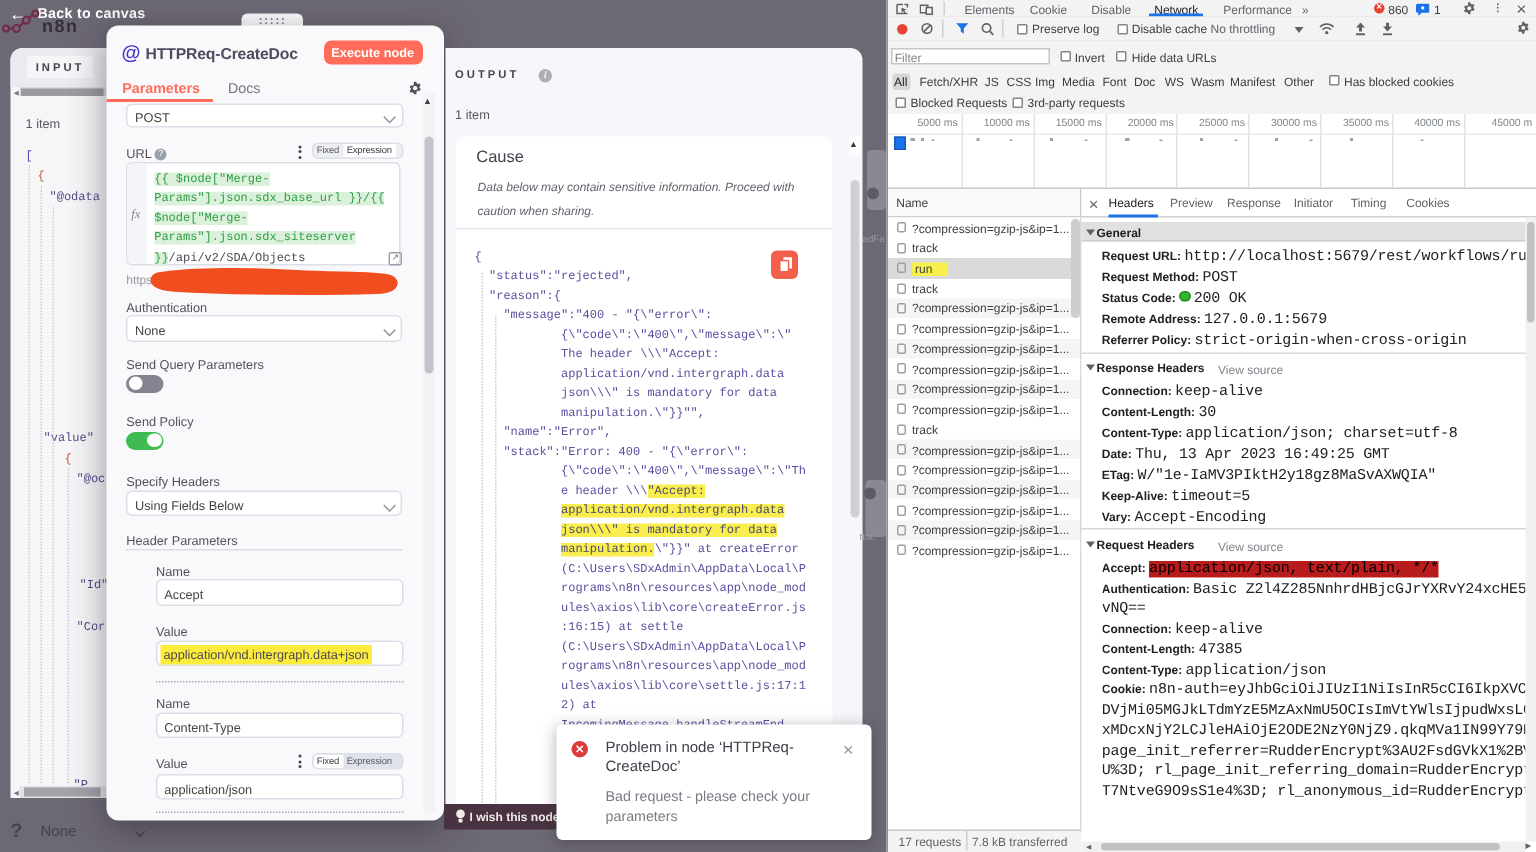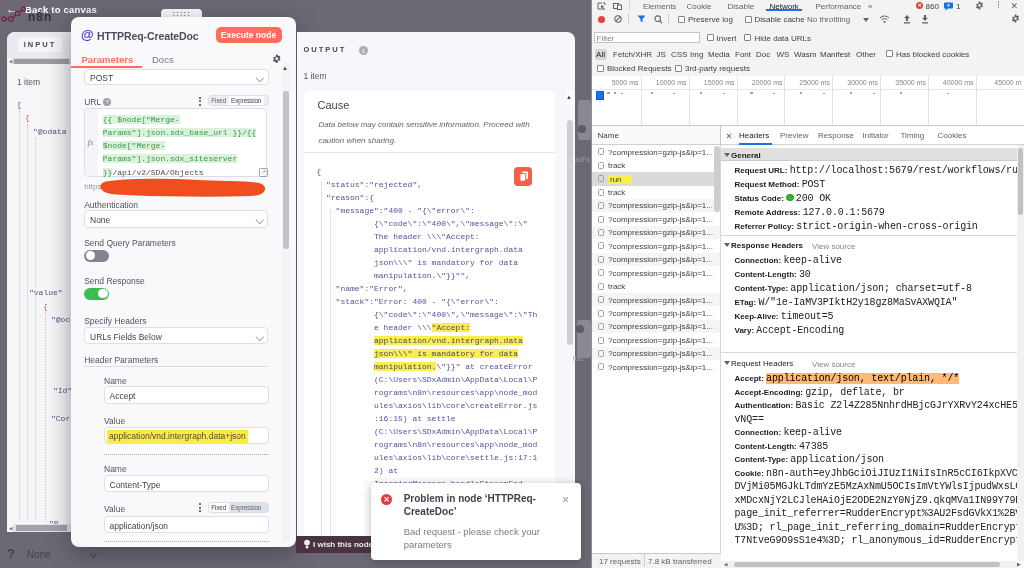--- a/index.html
+++ b/index.html
@@ -110,27 +110,27 @@
 
 <div class="a lbl" style="left:84.2px;top:200px">Authentication</div>
 <div class="a inp" style="left:84.2px;top:210px;width:184px;height:17.5px"></div>
 <div class="a" style="left:90px;top:215px;font-size:8.5px;color:#444">None</div>
 <div class="a chv" style="left:257px;top:217px"></div>
 
 <div class="a lbl" style="left:84.2px;top:238px">Send Query Parameters</div>
 <div class="a" style="left:84px;top:249.5px;width:25px;height:12px;background:#868290;border-radius:6.5px"></div>
 <div class="a" style="left:85.5px;top:250.8px;width:9.5px;height:9.5px;background:#fff;border-radius:50%"></div>
 
-<div class="a lbl" style="left:84.2px;top:276px">Send Response</div>
+<div class="a lbl" style="left:84.2px;top:276px">Send Policy</div>
 <div class="a" style="left:84px;top:287.5px;width:25px;height:12px;background:#3fbb53;border-radius:6.5px"></div>
 <div class="a" style="left:98px;top:288.8px;width:9.5px;height:9.5px;background:#fff;border-radius:50%"></div>
 
 <div class="a lbl" style="left:84.2px;top:316px">Specify Headers</div>
 <div class="a inp" style="left:84.2px;top:326.5px;width:184px;height:17.5px"></div>
-<div class="a" style="left:90px;top:331.5px;font-size:8.5px;color:#444">URLs Fields Below</div>
+<div class="a" style="left:90px;top:331.5px;font-size:8.5px;color:#444">Using Fields Below</div>
 <div class="a chv" style="left:257px;top:333.5px"></div>
 
 <div class="a lbl" style="left:84.2px;top:354.5px">Header Parameters</div>
 <div class="a" style="left:84.2px;top:365.5px;width:184px;height:1px;background:#dcdce2"></div>
 <div class="a lbl" style="left:104px;top:375.5px">Name</div>
 <div class="a inp" style="left:104px;top:386px;width:164.5px;height:17.5px"></div>
 <div class="a" style="left:109.5px;top:391px;font-size:8.5px;color:#444">Accept</div>
 <div class="a lbl" style="left:104px;top:415.5px">Value</div>
 <div class="a inp" style="left:104px;top:426.5px;width:164.5px;height:17.5px"></div>
 <div class="a" style="left:107px;top:430.5px;font-size:8.5px;color:#4a4a50"><span style="background:#fdec3e;padding:1px 2px 2px 2px">application/vnd.intergraph.data+json</span></div>
@@ -212,21 +212,21 @@
 
 <div class="a" style="left:296px;top:535.9px;width:284px;height:17.6px;background:#4a3340"></div>
 <svg class="a" style="left:302.5px;top:538.5px" width="8" height="11" viewBox="0 0 8 11">
     <circle cx="4" cy="3.6" r="2.9" fill="#f0ede6"></circle>
     <rect x="2.7" y="6.8" width="2.6" height="2.6" rx="0.6" fill="#f0ede6"></rect>
   </svg>
 <div class="a" style="left:313px;top:539.5px;font-size:8px;font-weight:bold;color:#efece8">I wish this node</div>
 
 <div class="a" style="left:370.6px;top:483.4px;width:210px;height:76.3px;background:#fff;border-radius:4px;box-shadow:0 2px 10px rgba(40,35,50,.35)"></div>
 <div class="a" style="left:380.8px;top:493.8px;width:11.5px;height:11.5px;border-radius:50%;background:#dd3b3b;color:#fff;font-size:7.5px;font-weight:bold;text-align:center;line-height:11.5px">✕</div>
-<div class="a" style="left:403.7px;top:493.2px;font-size:10px;font-weight:bold;color:#3f3f4a;line-height:12.7px">Problem in node ‘HTTPReq-<br>CreateDoc’</div>
+<div class="a" style="left:403.7px;top:493.2px;font-size:10px;font-weight:normal;color:#3f3f4a;line-height:12.7px">Problem in node ‘HTTPReq-<br>CreateDoc’</div>
 <div class="a" style="left:403.7px;top:524.5px;font-size:9.5px;color:#7b7b85;line-height:13.8px">Bad request - please check your<br>parameters</div>
 <div class="a" style="left:561.5px;top:493.5px;font-size:9.5px;color:#9b9ba5">✕</div>
 
 <div class="a" style="left:591px;top:0;width:433px;height:568px;background:#fff;border-left:1px solid #8f8f94;box-sizing:border-box"></div>
 
 <div class="a" style="left:592px;top:0;width:432px;height:11px;background:#f3f3f3;border-bottom:1px solid #d0d0d0"></div>
 <svg class="a" style="left:597px;top:1.5px" width="9" height="8" viewBox="0 0 9 8">
     <path d="M1 1h4M1 1v6h7M6 1h2v2" stroke="#5f6368" fill="none"></path>
     <path d="M4 3l3.5 1.5-1.6.4.8 1.6-.9.4-.8-1.6-1 1.2z" fill="#5f6368"></path>
   </svg>
@@ -467,33 +467,33 @@
 <div class="a" style="left:721px;top:234.5px;width:296px;height:1px;background:#d8d8d8"></div>
 
 <div class="a" style="left:721px;top:238.3px;width:296px;height:13.2px;background:#fff;box-sizing:border-box"></div>
 <div class="a" style="left:723.5px;top:242.5px;width:0;height:0;border-left:3.5px solid transparent;border-right:3.5px solid transparent;border-top:4.5px solid #5f6368"></div>
 <div class="a" style="left:731px;top:241px;font-size:8px;font-weight:bold;color:#202124">Response Headers</div>
 <div class="a" style="left:812px;top:241.5px;font-size:8px;color:#80868b">View source</div>
 <div class="a dtg" style="left:734.5px;top:253.5px;font-size:8px;color:#202124;white-space:nowrap">
 <div><b>Connection:</b> <span class="mono">keep-alive</span></div>
 <div><b>Content-Length:</b> <span class="mono">30</span></div>
 <div><b>Content-Type:</b> <span class="mono">application/json; charset=utf-8</span></div>
+<div><b>Date:</b> <span class="mono">Thu, 13 Apr 2023 16:49:25 GMT</span></div>
 <div><b>ETag:</b> <span class="mono">W/"1e-IaMV3PIktH2y18gz8MaSvAXWQIA"</span></div>
 <div><b>Keep-Alive:</b> <span class="mono">timeout=5</span></div>
 <div><b>Vary:</b> <span class="mono">Accept-Encoding</span></div>
 </div>
 <div class="a" style="left:721px;top:352.3px;width:296px;height:1px;background:#d8d8d8"></div>
 
 <div class="a" style="left:721px;top:356.3px;width:296px;height:13.2px;background:#fff;box-sizing:border-box"></div>
 <div class="a" style="left:723.5px;top:360.5px;width:0;height:0;border-left:3.5px solid transparent;border-right:3.5px solid transparent;border-top:4.5px solid #5f6368"></div>
-<div class="a" style="left:731px;top:359px;font-size:8px;font-weight:normal;color:#202124">Request Headers</div>
+<div class="a" style="left:731px;top:359px;font-size:8px;font-weight:bold;color:#202124">Request Headers</div>
 <div class="a" style="left:812px;top:359.5px;font-size:8px;color:#80868b">View source</div>
 <div class="a dtl" style="left:734.5px;top:372px;width:282px;font-size:8px;color:#202124;white-space:nowrap;overflow:hidden">
-<div><b>Accept:</b> <mark class="mono" style="background:#fdba74">application/json, text/plain, */*</mark></div>
-<div><b>Accept-Encoding:</b> <span class="mono">gzip, deflate, br</span></div>
+<div><b>Accept:</b> <mark class="mono" style="background:#b91c1c">application/json, text/plain, */*</mark></div>
 <div><b>Authentication:</b> <span class="mono">Basic Z2l4Z285NnhrdHBjcGJrYXRvY24xcHE5OmV1cXlsYTY1c2pv</span></div>
 <div><span class="mono">vNQ==</span></div>
 <div><b>Connection:</b> <span class="mono">keep-alive</span></div>
 <div><b>Content-Length:</b> <span class="mono">47385</span></div>
 <div><b>Content-Type:</b> <span class="mono">application/json</span></div>
 <div><b>Cookie:</b> <span class="mono">n8n-auth=eyJhbGciOiJIUzI1NiIsInR5cCI6IkpXVCJ9.eyJpZCI6IjNkNE</span></div>
 <div><span class="mono">DVjMi05MGJkLTdmYzE5MzAxNmU5OCIsImVtYWlsIjpudWxsLCJwYXNzd29yZCI6bnVs</span></div>
 <div><span class="mono">xMDcxNjY2LCJleHAiOjE2ODE2NzY0NjZ9.qkqMVa1IN99Y79K1HfCmbGlwTm5dr-Typ</span></div>
 <div><span class="mono">page_init_referrer=RudderEncrypt%3AU2FsdGVkX1%2BVv10eWR1%2F2CLeCLbr</span></div>
 <div><span class="mono">U%3D; rl_page_init_referring_domain=RudderEncrypt%3AU2FsdGVkX1823Ka</span></div>

